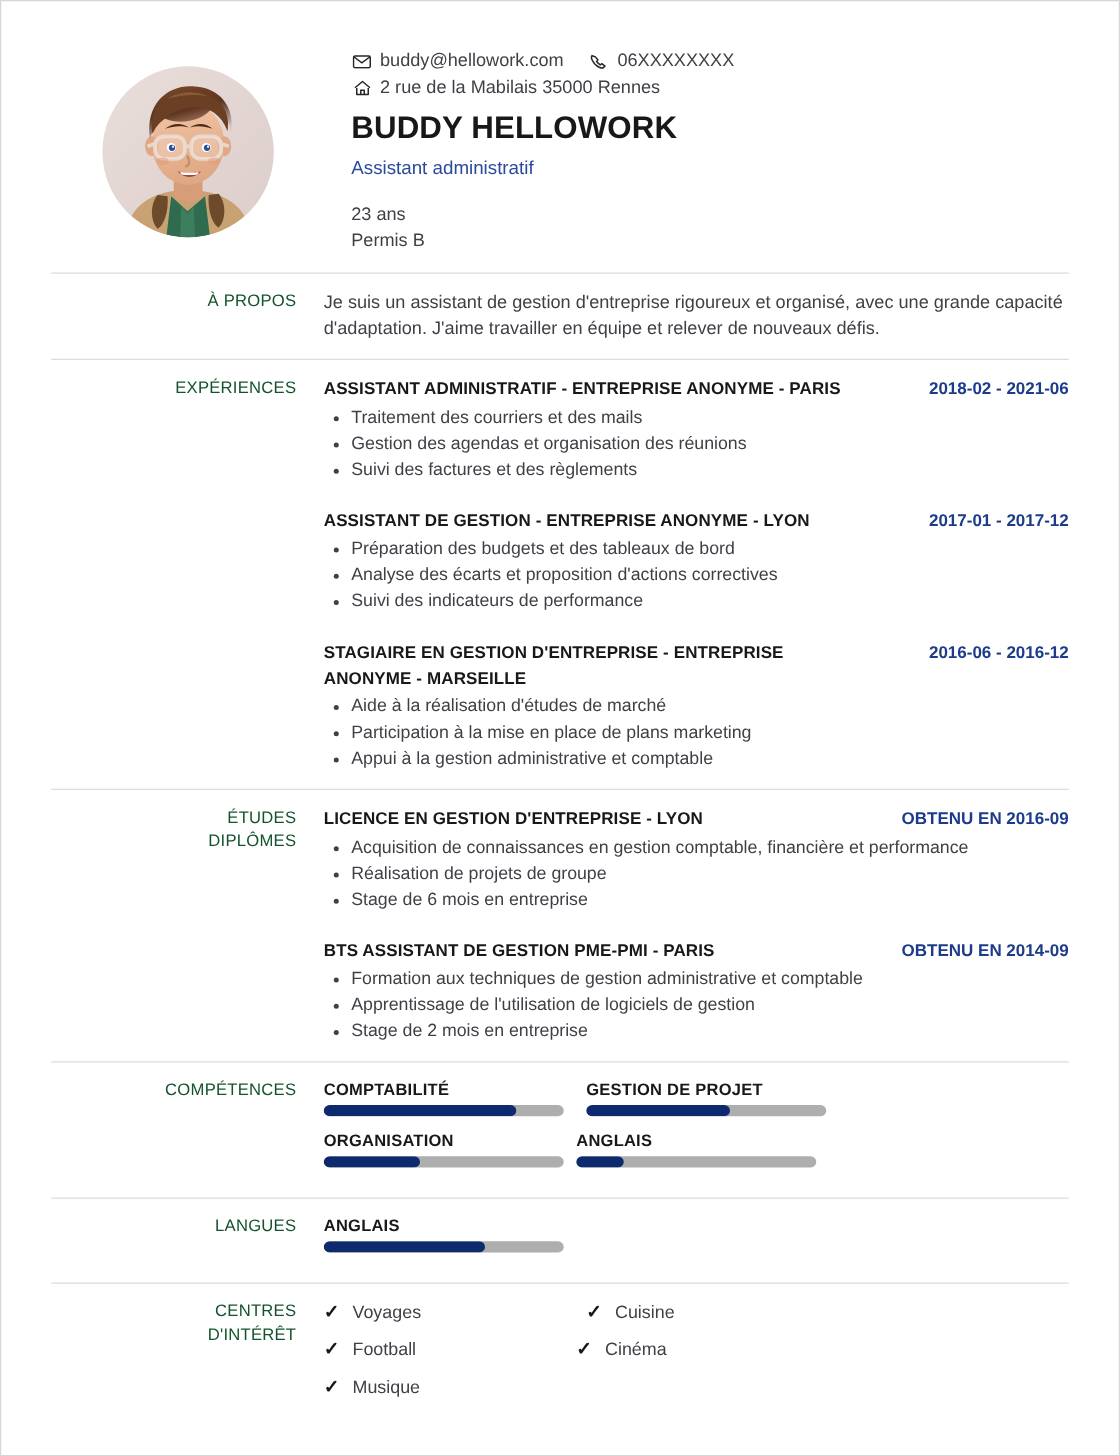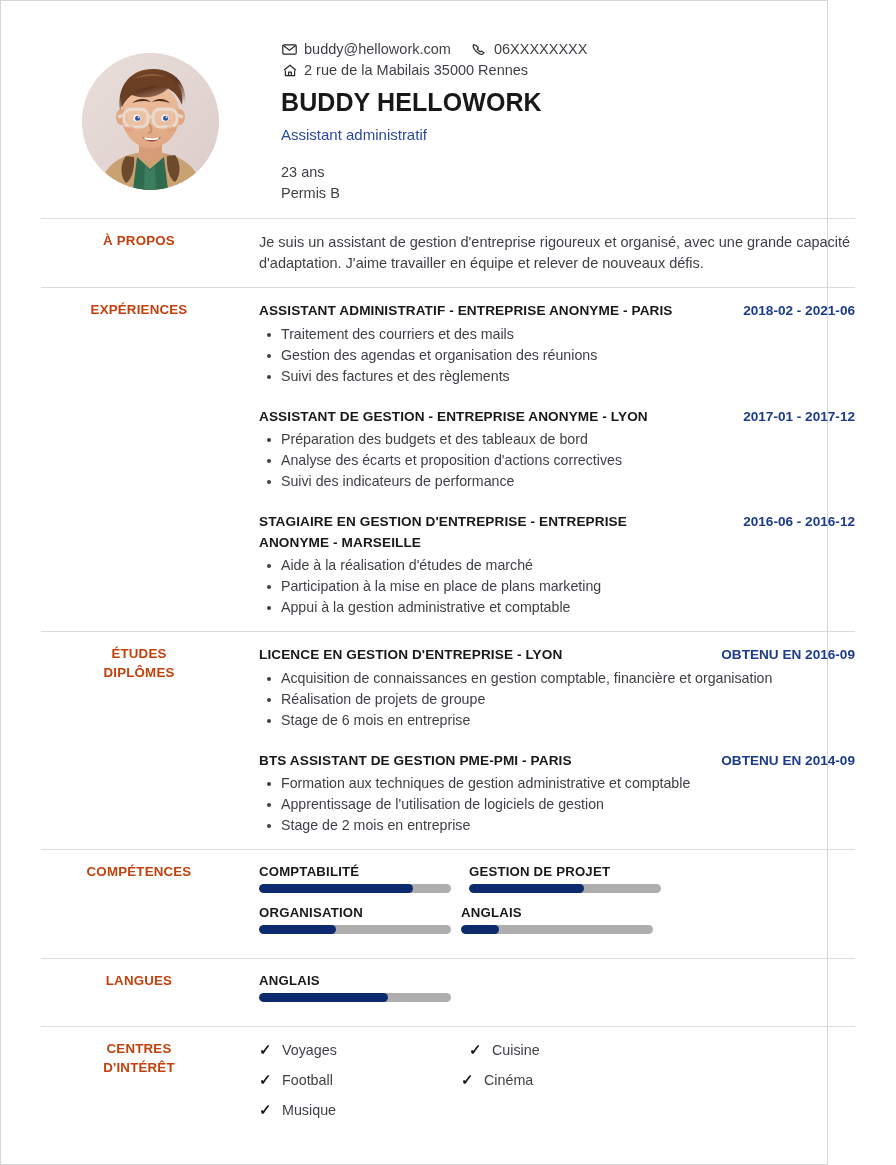--- a/index.html
+++ b/index.html
@@ -8,21 +8,21 @@
     margin: 0; padding: 0;
     background: #ffffff;
     font-family: "Liberation Sans", sans-serif;
   }
   body {
     width: 896px; height: 1165px;
     overflow: hidden;
   }
   .page {
     position: relative;
-    width: 828px; height: 1165px;
+    width: 896px; height: 1165px;
     background: #ffffff;
     border: 1px solid #d7d7d7;
     padding: 0;
   }
   .cv {
     position: absolute;
     left: 0; top: 0;
     width: 894px;
     padding: 30px 40px 20px 40px;
   }
@@ -103,25 +103,25 @@
   .section {
     display: flex;
     align-items: flex-start;
     border-top: 1px solid #dcdcdc;
     padding-top: 13px;
     padding-bottom: 13px;
   }
   .sec-label {
     width: 218px;
     flex: 0 0 218px;
-    text-align: center;
+    text-align: right;
     padding-right: 22px;
     font-size: 13.3px;
-    font-weight: bold;
-    color: #c2410c;
+    font-weight: normal;
+    color: #14532d;
     letter-spacing: 0.2px;
     line-height: 18.5px;
     text-transform: uppercase;
   }
   .sec-body {
     flex: 1 1 auto;
     padding-left: 0;
     min-width: 0;
   }
 
@@ -421,21 +421,21 @@
         <div>DIPLÔMES</div>
       </div>
       <div class="sec-body">
 
         <div class="entry">
           <div class="entry-head">
             <div class="entry-title">LICENCE EN GESTION D'ENTREPRISE - LYON</div>
             <div class="entry-date">OBTENU EN 2016-09</div>
           </div>
           <ul class="bullets">
-            <li>Acquisition de connaissances en gestion comptable, financière et organisation</li>
+            <li>Acquisition de connaissances en gestion comptable, financière et performance</li>
             <li>Réalisation de projets de groupe</li>
             <li>Stage de 6 mois en entreprise</li>
           </ul>
         </div>
 
         <div class="entry">
           <div class="entry-head">
             <div class="entry-title">BTS ASSISTANT DE GESTION PME-PMI - PARIS</div>
             <div class="entry-date">OBTENU EN 2014-09</div>
           </div>

